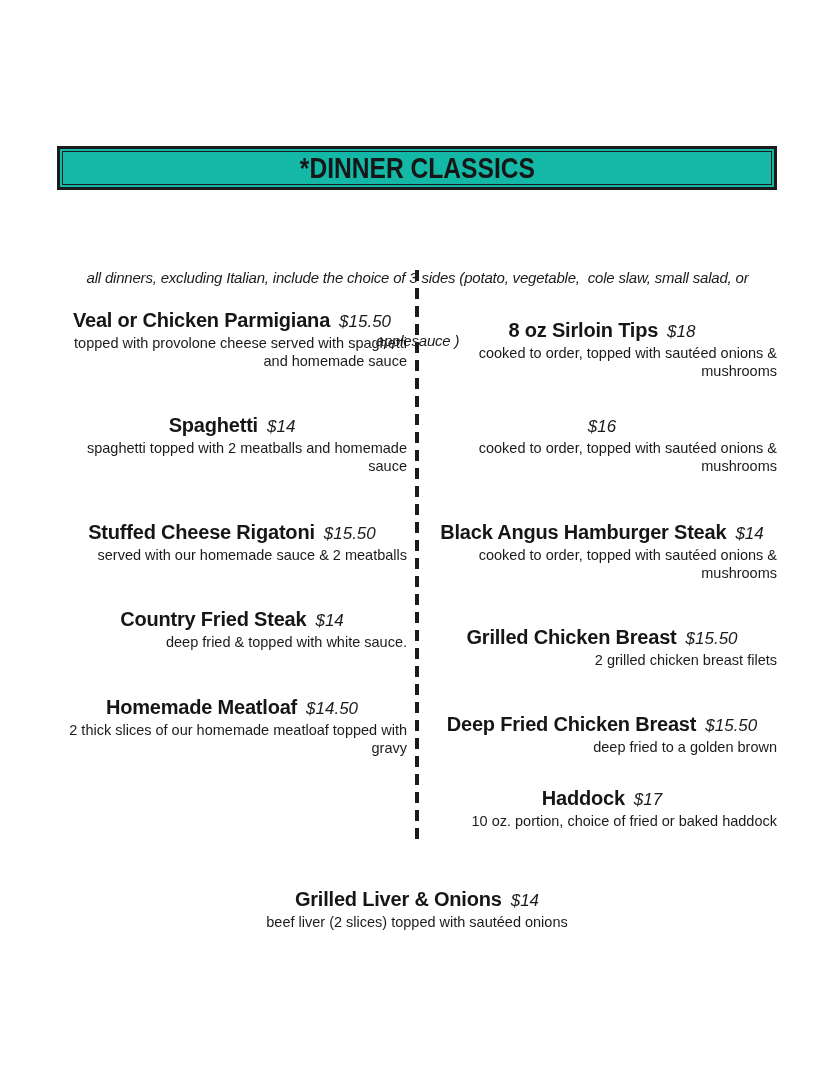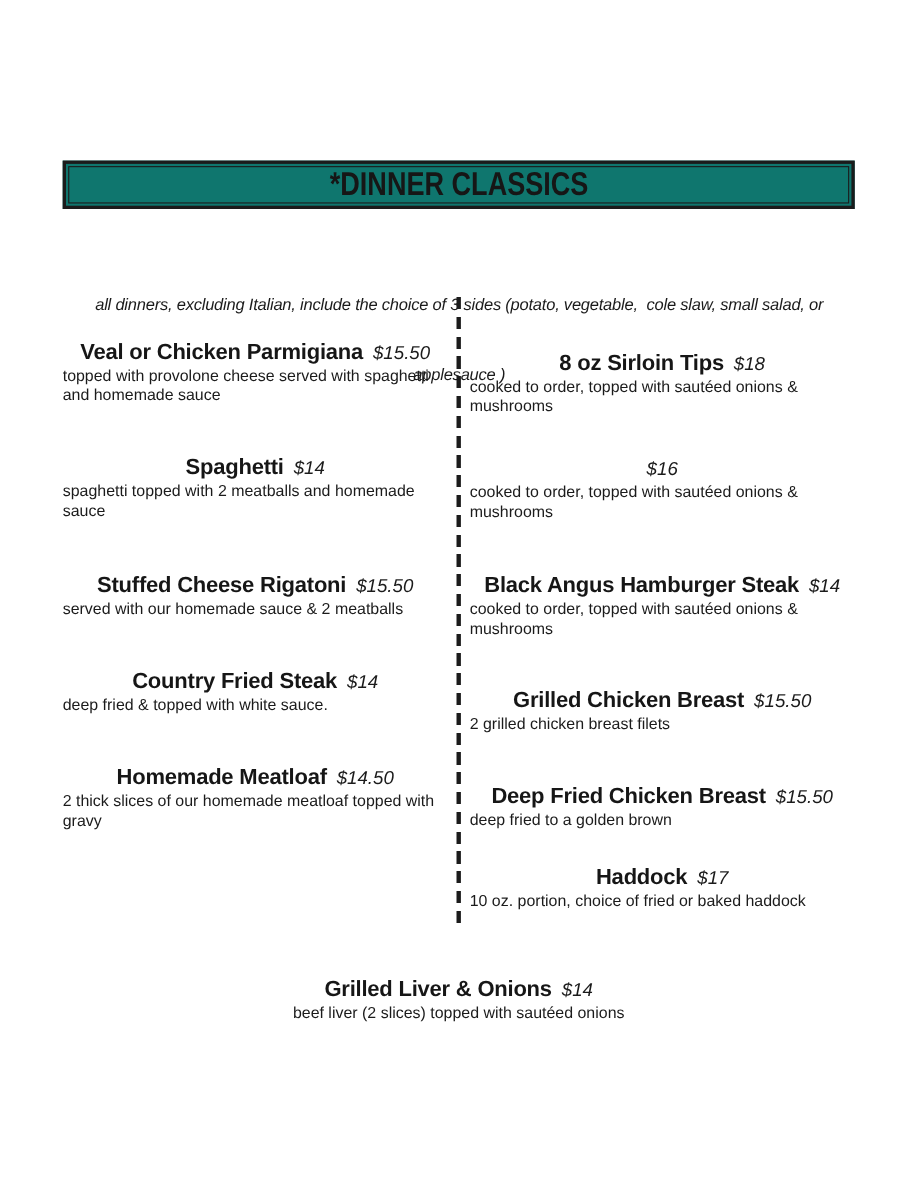--- a/index.html
+++ b/index.html
@@ -13,21 +13,21 @@
     font-family: "Liberation Sans", sans-serif;
     overflow: hidden;
   }
   
   .title-box {
     position: absolute;
     left: 57px; top: 146px;
     width: 720px; height: 44px;
     border: 3px solid #1b1b1b;
     padding: 2px;
-    background: #0f766e;
+    background: #14b8a6;
   }
   .title-box-inner {
     width: 100%; height: 100%;
     border: 1px solid #1b1b1b;
     display: flex; align-items: center; justify-content: center;
   }
   .page-title {
     display: inline-block;
     font-weight: 700;
     font-size: 30px;
@@ -61,21 +61,21 @@
       transparent 11px, transparent 18px
     );
   }
   
   .col { position: absolute; top: 0; height: 100%; }
   .col-left  { left: 57px;  width: 350px; }
   .col-right { left: 427px; width: 350px; }
   .menu-item {
     position: absolute;
     left: 0; right: 0;
-    text-align: left;
+    text-align: right;
   }
   .col-left  .p1 { top: 308px; }
   .col-left  .p2 { top: 413px; }
   .col-left  .p3 { top: 520px; }
   .col-left  .p4 { top: 607px; }
   .col-left  .p5 { top: 695px; }
   .col-left  .p6 { top: 800px; }
   .col-right .p1 { top: 310px; margin-top: 8px; }
   .col-right .p2 { top: 415px; }
   .col-right .p3 { top: 520px; }

